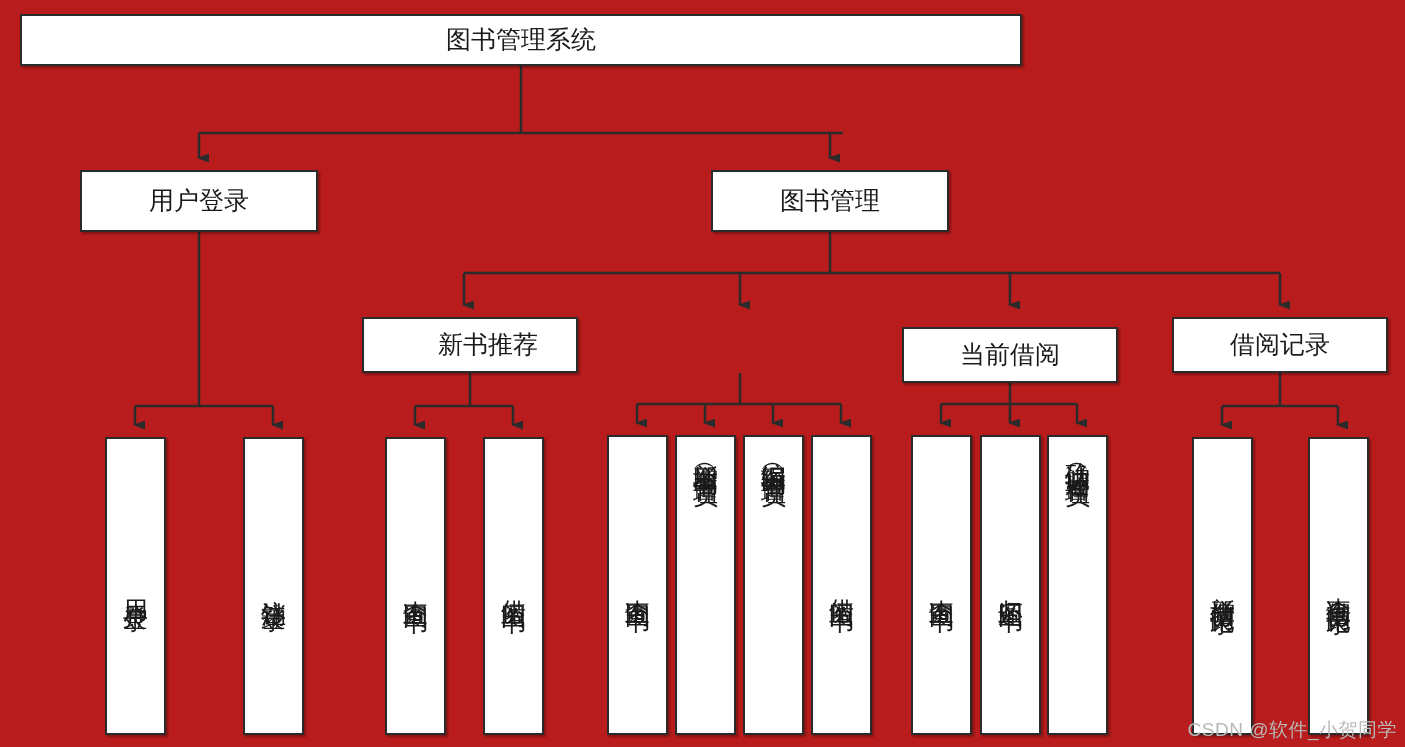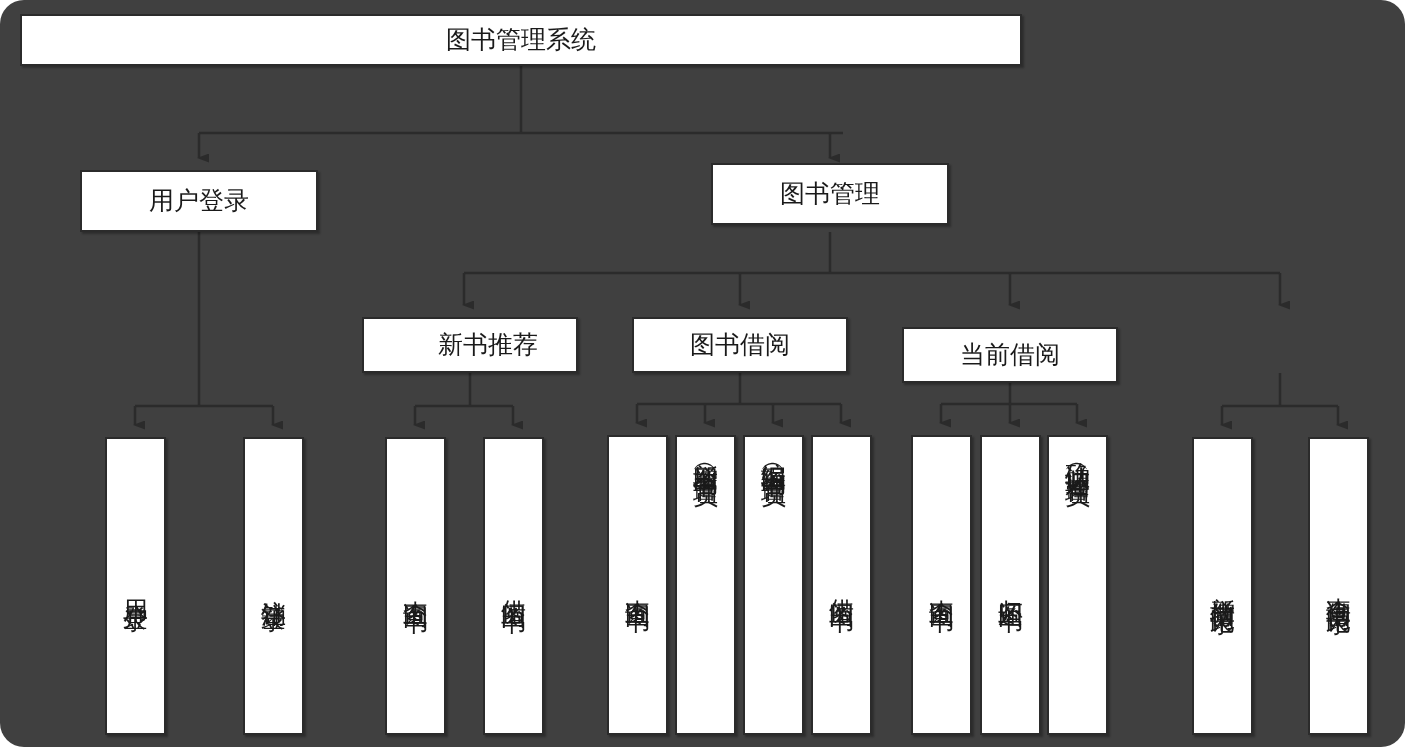--- a/index.html
+++ b/index.html
@@ -8,23 +8,22 @@
     padding: 0;
     background: #ffffff;
   }
   body {
     font-family: "Liberation Sans", "DejaVu Sans", sans-serif;
   }
   #diagram-canvas {
     position: relative;
     width: 1405px;
     height: 747px;
-    background: #404040;
+    background: #b91c1c;
     overflow: hidden;
-    border-radius: 24px;
   }
   svg.edges {
     position: absolute;
     left: 0;
     top: 0;
     width: 1405px;
     height: 747px;
   }
   .node {
     position: absolute;
@@ -133,33 +132,33 @@
     </g>
   </svg>
 
   <div class="node root horiz" style="left:20px; top:14px; width:1002px; height:52px;">
     <span class="label">图书管理系统</span>
   </div>
 
   <div class="node horiz" style="left:80px; top:170px; width:238px; height:62px;">
     <span class="label">用户登录</span>
   </div>
-  <div class="node horiz" style="left:711px; top:163px; width:238px; height:62px;">
+  <div class="node horiz" style="left:711px; top:170px; width:238px; height:62px;">
     <span class="label">图书管理</span>
   </div>
 
   <div class="node horiz" style="left:362px; top:317px; width:216px; height:56px;padding-left:36px;">
     <span class="label">新书推荐</span>
   </div>
-  <div class="node horiz" style="left:632px; top:317px; width:216px; height:56px;">
-    <span class="label">图书借阅</span>
-  </div>
   <div class="node horiz" style="left:902px; top:327px; width:216px; height:56px;">
     <span class="label">当前借阅</span>
   </div>
+  <div class="node horiz" style="left:1172px; top:317px; width:216px; height:56px;">
+    <span class="label">借阅记录</span>
+  </div>
 
   <div class="node vert" style="left:105px; top:437px; width:61px; height:298px;">
     <span class="label">用户登录</span>
   </div>
   <div class="node vert" style="left:243px; top:437px; width:61px; height:298px;">
     <span class="label">注销登录</span>
   </div>
 
   <div class="node vert" style="left:385px; top:437px; width:61px; height:298px;">
     <span class="label">查询图书</span>
@@ -191,14 +190,15 @@
     <span class="label">确认归还（管理员）</span>
   </div>
 
   <div class="node vert" style="left:1192px; top:437px; width:61px; height:298px;">
     <span class="label">新增借阅记录</span>
   </div>
   <div class="node vert" style="left:1308px; top:437px; width:61px; height:298px;">
     <span class="label">查询借阅记录</span>
   </div>
 
+  <div class="watermark">CSDN @软件_小贺同学</div>
 
 </div>
 
 </body></html>

